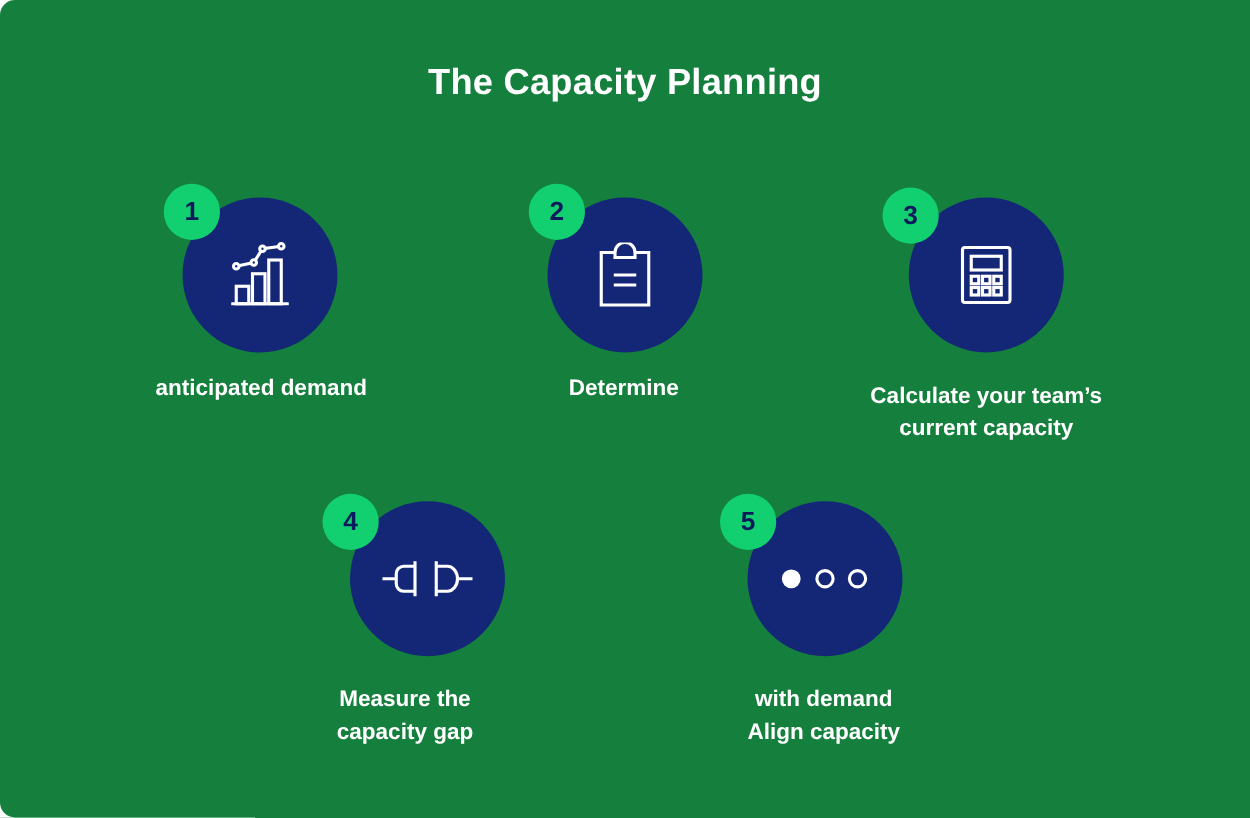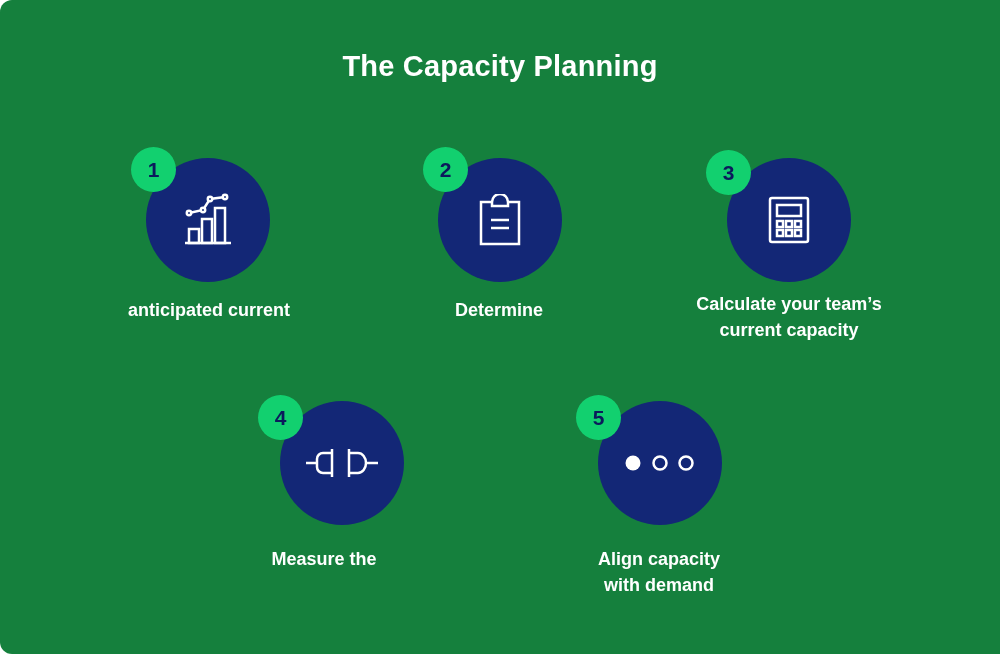--- a/index.html
+++ b/index.html
@@ -51,21 +51,21 @@
         <rect x="32" y="16" width="10" height="35"></rect>
         <polyline points="6,21 20,18 27,7 42,5"></polyline>
         <circle cx="6" cy="21" r="2.2" fill="#132776"></circle>
         <circle cx="20" cy="18" r="2.2" fill="#132776"></circle>
         <circle cx="27" cy="7" r="2.2" fill="#132776"></circle>
         <circle cx="42" cy="5" r="2.2" fill="#132776"></circle>
       </svg>
     </div>
     <div class="badge" style="left:131px; top:147px;">1</div>
     <div class="label" style="left:79px; top:297px;">
-      <span>anticipated current</span>
+      <span>anticipated demand</span>
     </div>
   </div>
 
   <div>
     <div class="circle" style="left:438px; top:158px;">
       <svg width="44" height="52" viewBox="0 0 44 52" fill="none" stroke="#fff" stroke-width="2.5">
         <path d="M14 8 H3 V50 H41 V8 H30"></path>
         <path d="M14 12 V8 A8 8 0 0 1 30 8 V12 Z"></path>
         <line x1="13" y1="26" x2="31" y2="26"></line>
         <line x1="13" y1="34" x2="31" y2="34"></line>
@@ -84,50 +84,51 @@
         <rect x="9" y="9" width="24" height="11"></rect>
         <rect x="9" y="25" width="6" height="6"></rect>
         <rect x="18" y="25" width="6" height="6"></rect>
         <rect x="27" y="25" width="6" height="6"></rect>
         <rect x="9" y="34" width="6" height="6"></rect>
         <rect x="18" y="34" width="6" height="6"></rect>
         <rect x="27" y="34" width="6" height="6"></rect>
       </svg>
     </div>
     <div class="badge" style="left:706px; top:150px;">3</div>
-    <div class="label" style="left:659px; top:291px;">
+    <div class="label" style="left:659px; top:303px;">
       <span>Calculate your team’s</span>
       <span>current capacity</span>
     </div>
   </div>
 
   <div>
     <div class="circle" style="left:280px; top:401px;">
       <svg width="74" height="32" viewBox="0 0 74 32" fill="none" stroke="#fff" stroke-width="2.5">
         <line x1="1" y1="16" x2="12" y2="16"></line>
         <path d="M27 6 H18 A6 6 0 0 0 12 12 V20 A6 6 0 0 0 18 26 H27"></path>
         <line x1="27" y1="2" x2="27" y2="30"></line>
         <line x1="44" y1="2" x2="44" y2="30"></line>
         <path d="M44 6 H53 A8 10 0 0 1 61 16 A8 10 0 0 1 53 26 H44"></path>
         <line x1="61" y1="16" x2="73" y2="16"></line>
       </svg>
     </div>
     <div class="badge" style="left:258px; top:395px;">4</div>
     <div class="label" style="left:194px; top:546px;">
       <span>Measure the</span>
+      <span>capacity gap</span>
     </div>
   </div>
 
   <div>
     <div class="circle" style="left:598px; top:401px;">
       <svg width="72" height="20" viewBox="0 0 72 20" fill="none" stroke="#fff" stroke-width="2.5">
         <circle cx="9" cy="10" r="7.5" fill="#fff" stroke="none"></circle>
         <circle cx="36" cy="10" r="6.5"></circle>
         <circle cx="62" cy="10" r="6.5"></circle>
       </svg>
     </div>
     <div class="badge" style="left:576px; top:395px;">5</div>
     <div class="label" style="left:529px; top:546px;">
+      <span>with demand</span>
       <span>Align capacity</span>
-      <span>with demand</span>
     </div>
   </div>
 </div>
 
 </body></html>

